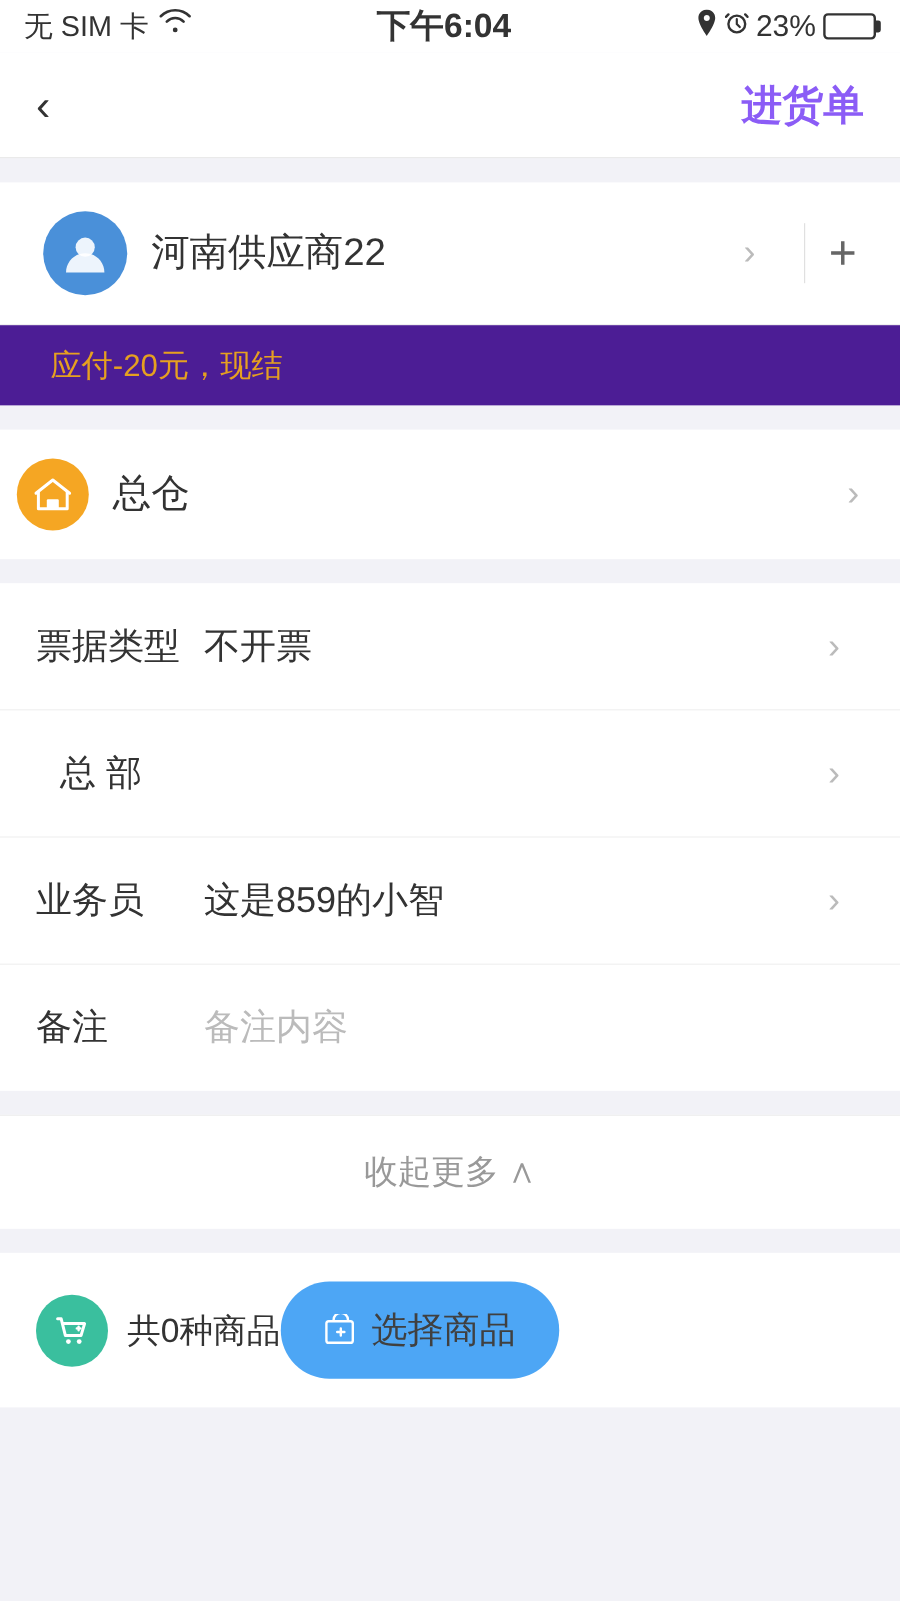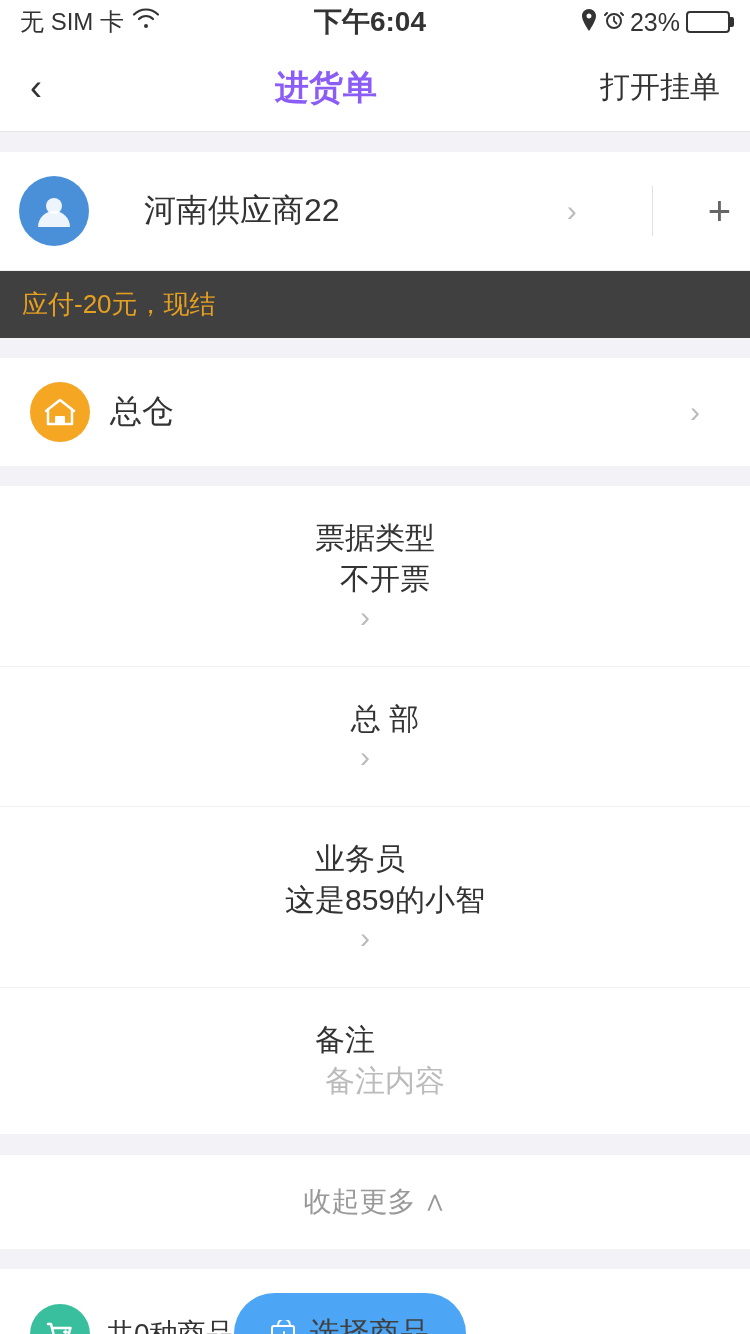--- a/index.html
+++ b/index.html
@@ -74,23 +74,22 @@
     
     .card-section {
       background: #fff;
       margin-bottom: 0;
     }
 
     
     .supplier-row {
       display: flex;
       align-items: center;
-      padding: 24px 19px;
+      padding: 24px 36px;
       border-bottom: 1px solid #f0f0f0;
-      gap: 35px;
     }
     .supplier-avatar {
       width: 70px;
       height: 70px;
       border-radius: 50%;
       background: #4a90d9;
       display: flex;
       align-items: center;
       justify-content: center;
       margin-right: 20px;
@@ -114,31 +113,31 @@
       margin: 0 20px;
     }
     .plus-icon {
       font-size: 40px;
       color: #666;
       font-weight: 300;
     }
 
     
     .notice-bar {
-      background: #404040;
-      padding: 16px 22px;
+      background: #4c1d95;
+      padding: 16px 42px;
       font-size: 26px;
       color: #e6a020;
     }
 
     
     .warehouse-row {
       display: flex;
       align-items: center;
-      padding: 24px 30px;
+      padding: 24px 14px;
       background: #fff;
     }
     .warehouse-icon {
       width: 60px;
       height: 60px;
       border-radius: 50%;
       background: #f5a623;
       display: flex;
       align-items: center;
       justify-content: center;
@@ -155,21 +154,20 @@
     .form-section {
       background: #fff;
       margin-top: 20px;
     }
     .form-row {
       display: flex;
       align-items: center;
       padding: 32px 30px;
       border-bottom: 1px solid #f0f0f0;
       min-height: 100px;
-      flex-direction: column;
     }
     .form-row:last-child {
       border-bottom: none;
     }
     .form-label {
       font-size: 30px;
       color: #333;
       min-width: 120px;
       flex-shrink: 0;
     }
@@ -277,21 +275,20 @@
     <span>23%</span>
     <span class="battery-icon">
       <span class="battery-fill"></span>
     </span>
   </div>
 </div>
 
 <div class="nav-bar">
   <span class="nav-back">‹</span>
   <span class="nav-title">进货单</span>
-  <span class="nav-action">打开挂单</span>
 </div>
 
 <div class="section-gap"></div>
 
 <div class="card-section">
   <div class="supplier-row">
     <div class="supplier-avatar">
       <svg viewBox="0 0 40 40" fill="none" xmlns="http://www.w3.org/2000/svg">
         <circle cx="20" cy="15" r="8" fill="#fff" opacity="0.9"></circle>
         <path d="M4 36c0-8.8 7.2-16 16-16s16 7.2 16 16" fill="#fff" opacity="0.9"></path>

